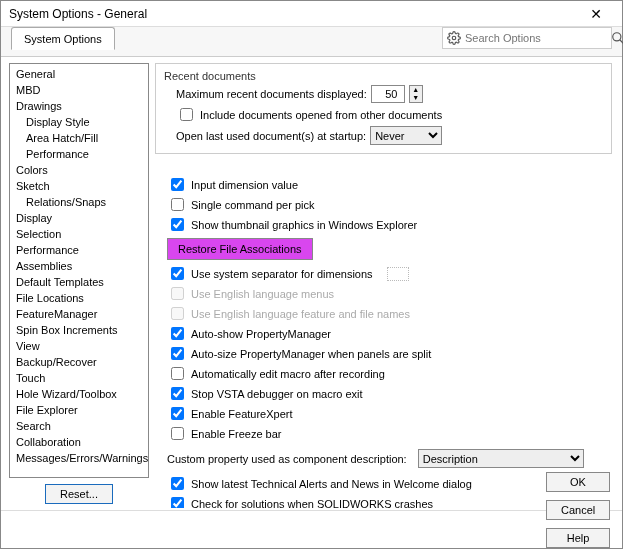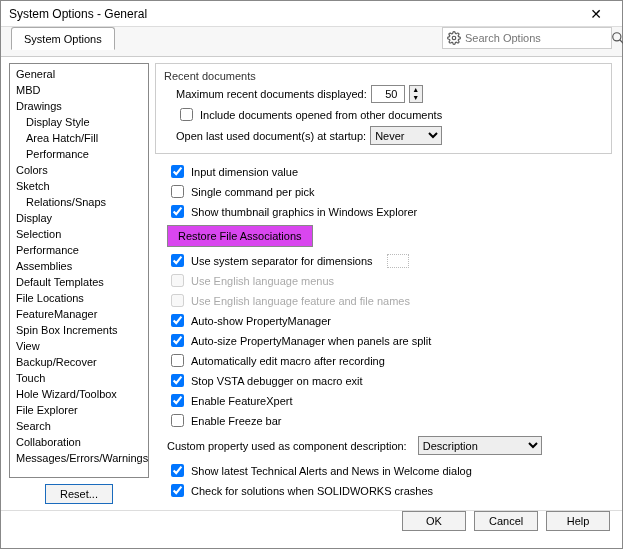--- a/index.html
+++ b/index.html
@@ -17,33 +17,33 @@
 .mag { width: 14px; height: 14px; display: inline-flex; align-items: center; justify-content: center; color: #555; }
 .body { flex: 1; display: flex; overflow: hidden; padding: 6px 8px 2px 8px; gap: 6px; }
 .navcol { display: flex; flex-direction: column; width: 140px; }
 .nav { flex: 1; border: 1px solid #888; background: #fff; overflow-y: auto; padding: 2px 0; }
 .nav-item { padding: 1px 4px 1px 6px; cursor: pointer; line-height: 14px; white-space: nowrap; color: #000; }
 .nav-item.indent1 { padding-left: 16px; }
 .resetwrap { padding: 6px 0 4px 0; text-align: center; }
 .btn { border: 1px solid #888; background: #f3f3f3; padding: 3px 14px; cursor: pointer; font-size: 11px; }
 .btn.blue { border: 1px solid #1a6bbd; }
 .content { flex: 1; overflow-y: auto; padding: 0 2px 4px 0; }
-.group { border: 1px solid #ccc; padding: 6px 8px; margin-bottom: 8px; }
+.group { border: 1px solid #ccc; padding: 6px 8px; margin-bottom: 21px; }
 .group.noborder { border: none; padding: 0 0 0 0; }
 .glabel { color: #333; margin-bottom: 3px; }
 .row { display: flex; align-items: center; gap: 4px; padding: 0 0 2px 12px; line-height: 16px; }
 .row.tight { padding-bottom: 1px; }
 .chk { width: 13px; height: 13px; }
 .num { width: 34px; height: 18px; border: 1px solid #888; text-align: center; padding-left: 9px; }
 .spin { display: inline-flex; flex-direction: column; border: 1px solid #888; height: 18px; width: 14px; }
 .spin span { flex: 1; font-size: 7px; text-align: center; line-height: 8px; background: #eee; }
 select { height: 19px; border: 1px solid #888; background: #eee; }
 .buttonish { border: 1px solid #888; background: #d946ef; padding: 2px 10px; display: inline-block; margin: 3px 0 3px 0; }
 .disabled { color: #aaa; }
-.footer { height: 38px; border-top: 1px solid #ddd; display: flex; align-items: flex-start; justify-content: flex-end; gap: 8px; padding-right: 12px; }
+.footer { height: 38px; border-top: 1px solid #ddd; display: flex; align-items: flex-end; justify-content: flex-end; gap: 8px; padding-right: 12px; flex-direction: column; }
 .footer .btn { width: 64px; text-align: center; }
 svg { display: block; }
 </style>
 </head>
 <body>
 
 <div class="dialog">
 
   <div class="titlebar">
     <span class="titlebar-title">System Options - General</span>
@@ -171,21 +171,21 @@
             <input type="checkbox" class="chk" checked="" style="">
             <span>Enable FeatureXpert</span>
           </div>
         <div class="row tight">
             <input type="checkbox" class="chk" style="">
             <span>Enable Freeze bar</span>
           </div>
 
         <div class="row" style="padding-top:5px;padding-bottom:6px">
           <span>Custom property used as component description:</span>&nbsp;
-          <select style="width:124px"><option>Description</option></select>
+          <select style="width:166px"><option>Description</option></select>
         </div>
 
         <div class="row tight">
             <input type="checkbox" class="chk" checked="" style="">
             <span>Show latest Technical Alerts and News in Welcome dialog</span>
           </div>
         <div class="row tight">
             <input type="checkbox" class="chk" checked="" style="">
             <span>Check for solutions when SOLIDWORKS crashes</span>
           </div>

